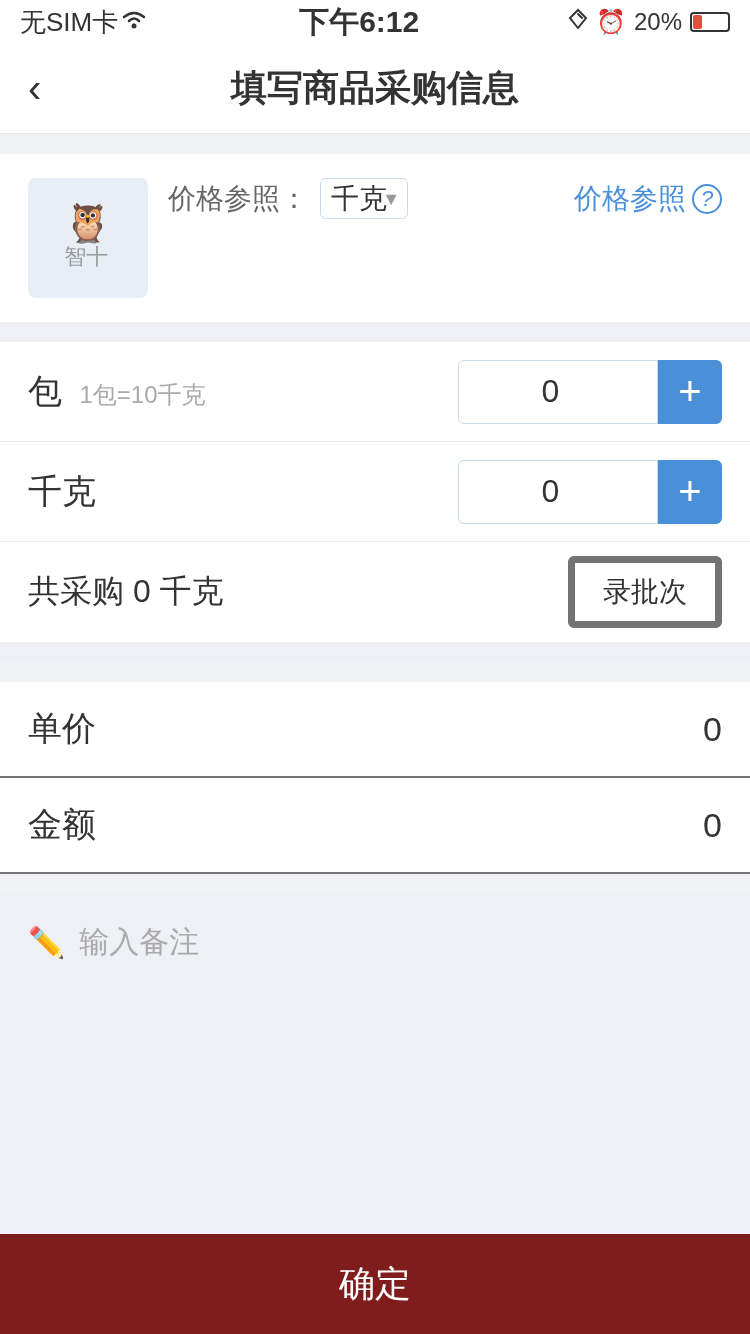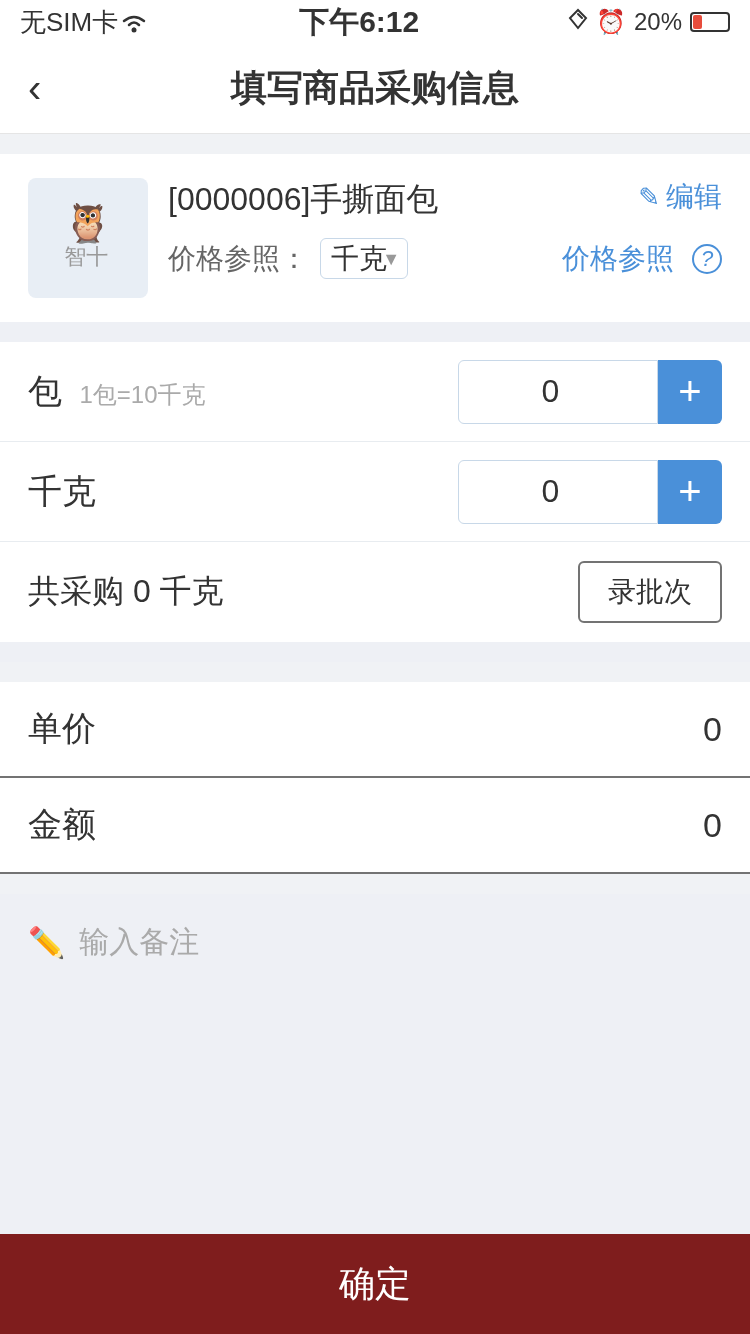--- a/index.html
+++ b/index.html
@@ -20,21 +20,21 @@
       background: #fff;
       display: flex;
       align-items: center;
       justify-content: space-between;
       padding: 0 20px;
       font-size: 26px;
       font-weight: 500;
     }
     .status-left {
       display: flex;
-      align-items: flex-end;
+      align-items: flex-start;
     }
     .status-center {
       font-size: 30px;
       font-weight: 600;
     }
     .status-right {
       display: flex;
       align-items: center;
       gap: 8px;
       font-size: 24px;
@@ -186,21 +186,21 @@
       top: 50%;
       transform: translateY(-50%);
       pointer-events: none;
     }
     .price-ref {
       color: #4a90d9;
       font-size: 28px;
       cursor: pointer;
       display: flex;
       align-items: center;
-      gap: 18px;
+      gap: 6px;
     }
     .price-ref-icon {
       width: 30px;
       height: 30px;
       border: 2px solid #4a90d9;
       border-radius: 50%;
       display: flex;
       align-items: center;
       justify-content: center;
       font-size: 22px;
@@ -272,21 +272,21 @@
       height: 100px;
       display: flex;
       align-items: center;
       justify-content: space-between;
     }
     .total-text {
       font-size: 32px;
       color: #333;
     }
     .batch-btn {
-      border: 2px solid #737373;
+      border: 7px solid #737373;
       border-radius: 6px;
       padding: 10px 28px;
       font-size: 28px;
       color: #333;
       background: #fff;
       cursor: pointer;
     }
 
     
     .price-section {
@@ -398,27 +398,20 @@
   </div>
 
   <div class="product-card">
     <div class="product-image">
       <div>
         <div class="product-owl">🦉</div>
         <div class="product-brand">智十</div>
       </div>
     </div>
     <div class="product-info">
-      <div class="product-header">
-        <span class="product-name">[0000006]手撕面包</span>
-        <span class="edit-btn">
-          <span class="edit-icon">✎</span>
-          <span>编辑</span>
-        </span>
-      </div>
       <div class="product-unit-row">
         <div style="display:flex;align-items:center;">
           <span class="unit-label">价格参照：</span>
           <div class="unit-select-wrapper">
             <select class="unit-select">
               <option>千克</option>
             </select>
           </div>
         </div>
         <span class="price-ref">

